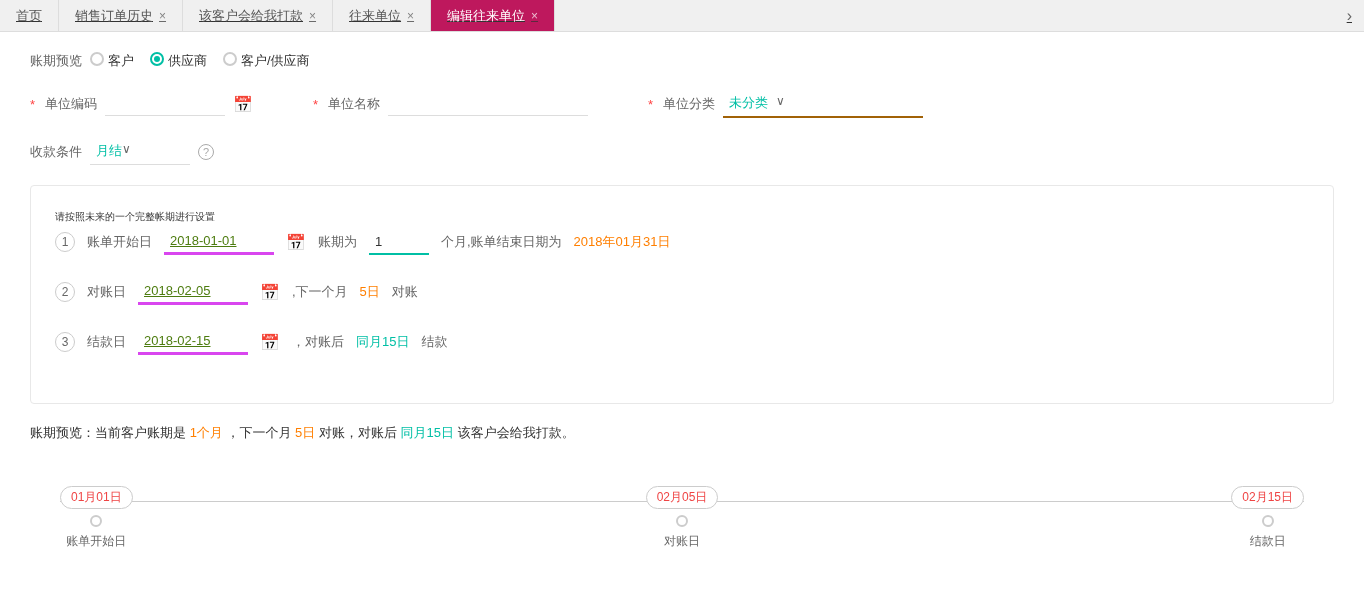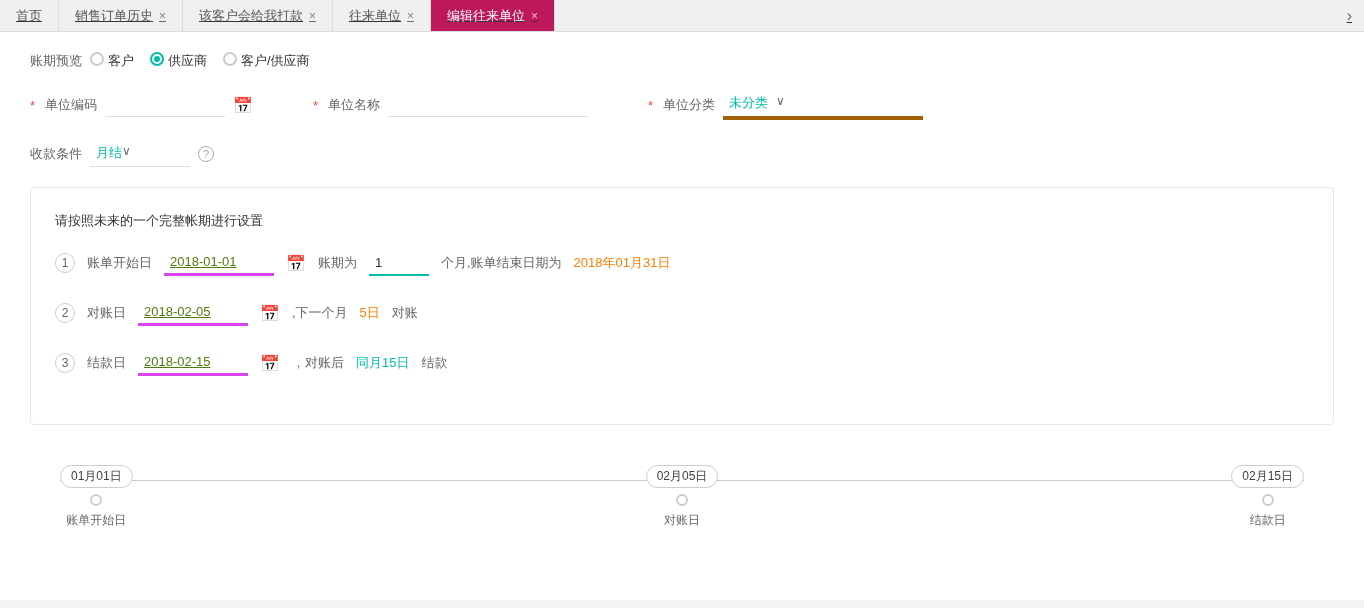--- a/index.html
+++ b/index.html
@@ -132,23 +132,23 @@
     }
 
     
     .period-box {
       border: 1px solid #e8e8e8;
       border-radius: 4px;
       padding: 24px;
       margin-bottom: 20px;
     }
     .period-title {
-      font-size: 13px;
+      font-size: 10px;
       color: #333;
-      margin-bottom: 20px;
+      margin-bottom: 5px;
     }
 
     .period-row {
       display: flex;
       align-items: center;
       gap: 12px;
       margin-bottom: 24px;
     }
     .row-num {
       width: 20px;
@@ -209,21 +209,21 @@
       height: 12px;
       border-radius: 50%;
       background: #fff;
       border: 2px solid #ccc;
     }
     .node-badge {
       border: 1px solid #ccc;
       border-radius: 12px;
       padding: 2px 10px;
       font-size: 12px;
-      color: #404040;
+      color: #ef4444;
       background: #fff;
       white-space: nowrap;
     }
     .node-label {
       font-size: 12px;
       color: #666;
       white-space: nowrap;
     }
     .dropdown-display {
       display: flex;
@@ -232,21 +232,21 @@
       padding: 4px 6px;
       min-width: 100px;
       cursor: pointer;
     }
 
     
     .unit-classify-select {
       display: flex;
       align-items: flex-start;
       gap: 8px;
-      border-bottom: 4px solid #a16207;
+      border-bottom: 2px solid #a16207;
       padding: 4px 6px;
       min-width: 150px;
     }
 
     .large-dropdown {
       min-width: 200px;
     }
   </style>
 </head>
 <body>
@@ -363,20 +363,29 @@
       <span class="period-desc">结款日</span>
       <input class="period-date-input" type="text" value="2018-02-15" style="">
       <span class="calendar-icon">📅</span>
       <span class="period-desc">，对账后</span>
       <span class="text-teal">同月15日</span>
       <span class="period-desc">结款</span>
     </div>
   </div>
 
   <div class="preview-section">
+    <div class="preview-text">
+      <span>账期预览：当前客户账期是</span>
+      <span class="text-orange">1个月</span>
+      <span>，下一个月</span>
+      <span class="text-orange">5日</span>
+      <span>对账，对账后</span>
+      <span class="text-teal">同月15日</span>
+      <span>该客户会给我打款。</span>
+    </div>
 
     <div style="position:relative; padding: 20px 30px;">
       <div style="position:absolute; top:35px; left:30px; right:30px; height:1px; background:#ccc;"></div>
       <div style="display:flex; justify-content:space-between; align-items:flex-start; position:relative;" id="timeline-nodes">
       <div class="timeline-node">
             <div class="node-badge">01月01日</div>
             <div class="node-circle"></div>
             <div class="node-label">账单开始日</div>
           </div>
           <div class="timeline-node">

